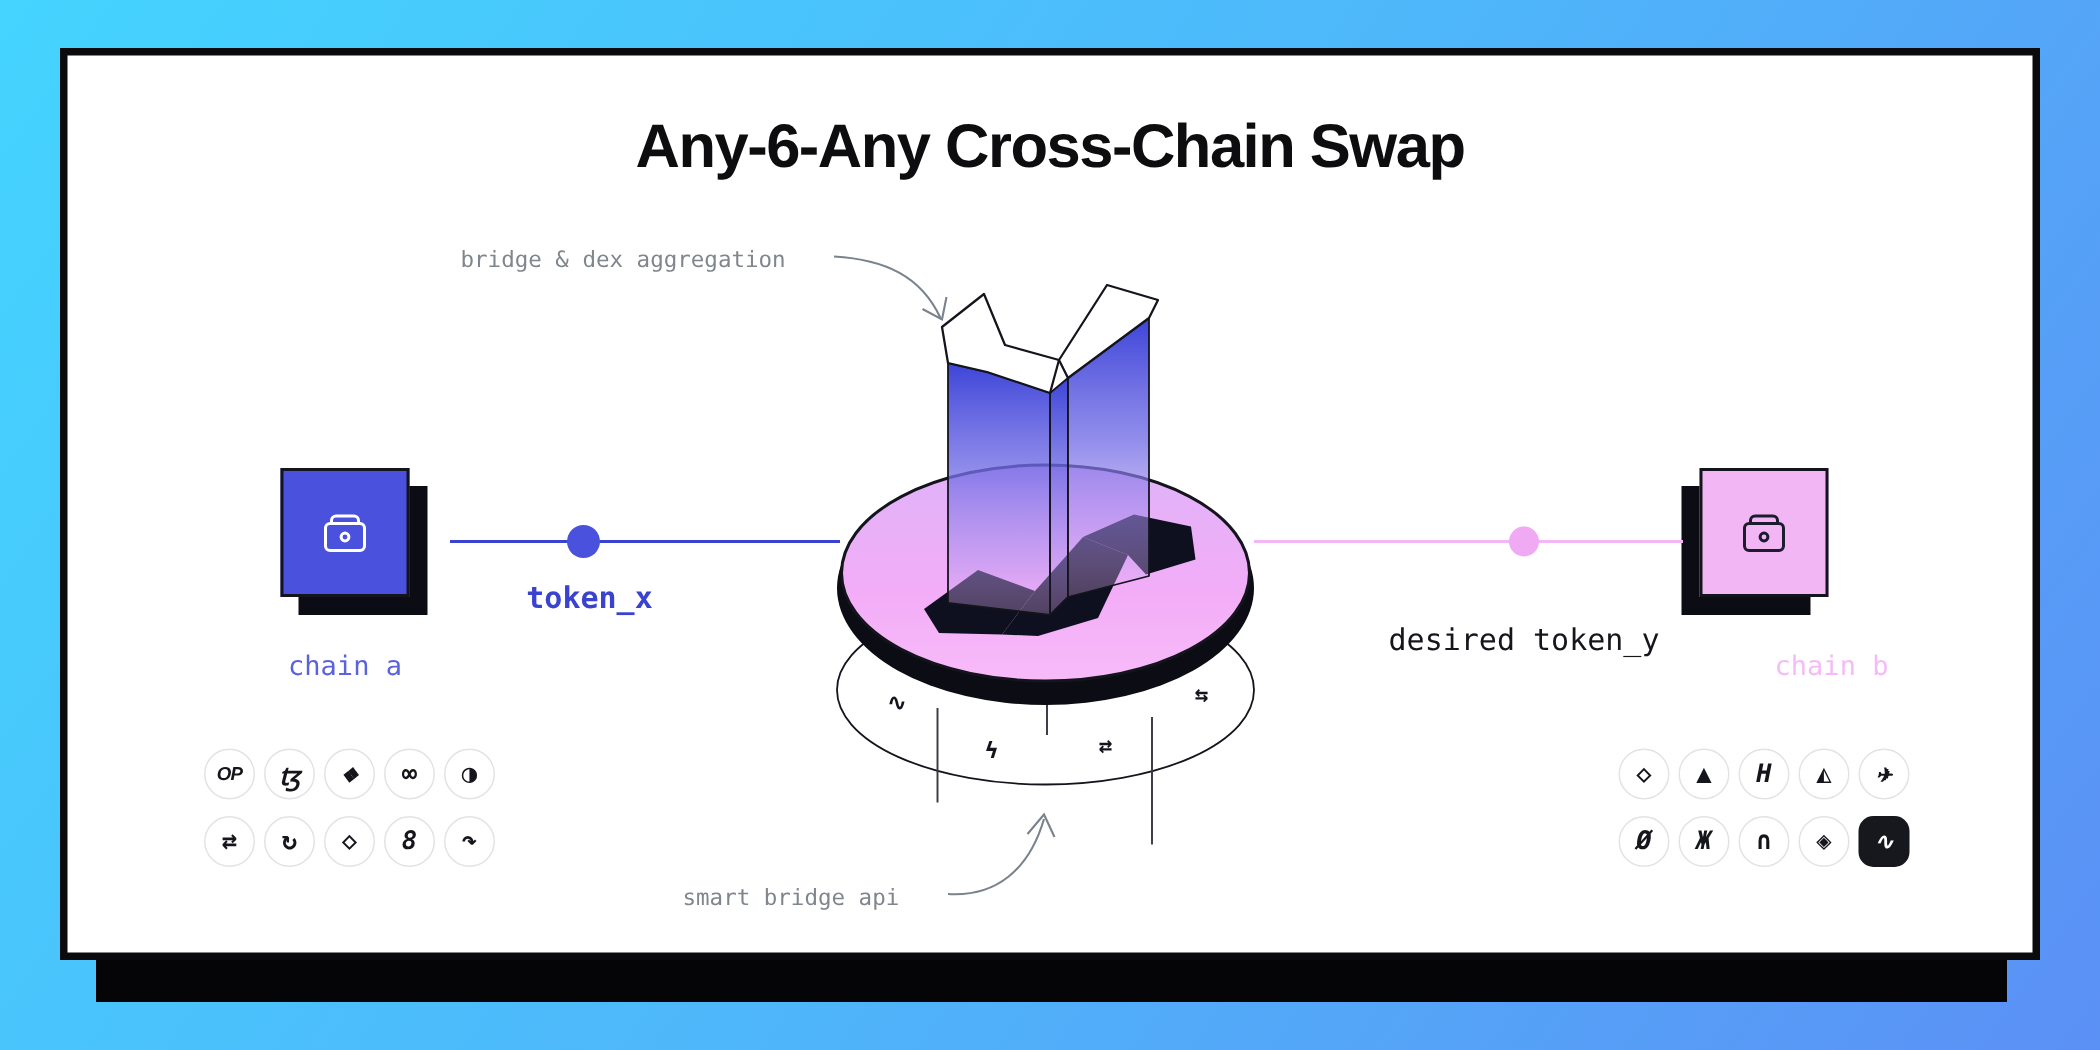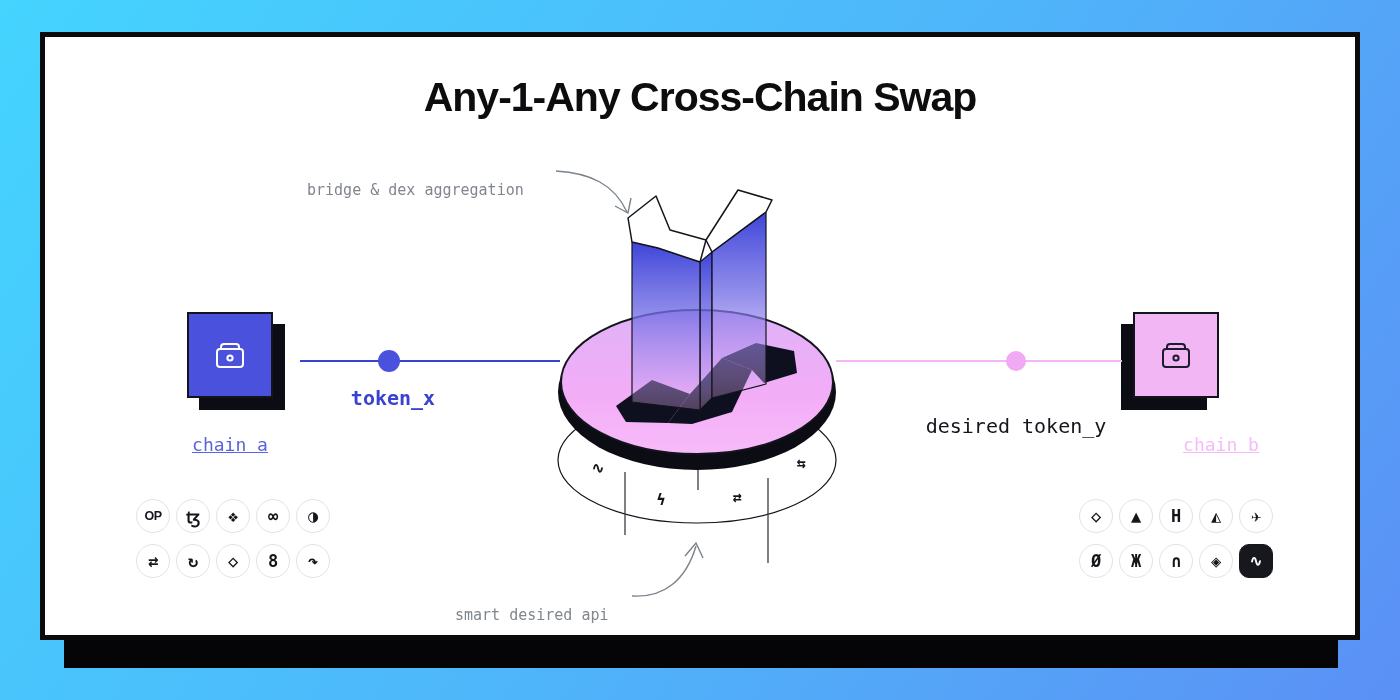--- a/index.html
+++ b/index.html
@@ -5,69 +5,69 @@
   html,body{margin:0;padding:0;background:#44d4fe;}
   .stage{position:relative;width:1400px;height:700px;overflow:hidden;
     background:linear-gradient(125deg,#44d4fe 0%,#4fb4fa 55%,#5b90f5 100%);
     font-family:"DejaVu Sans Mono",monospace;}
   .card{position:absolute;left:40px;top:32px;width:1320px;height:608px;
     background:#ffffff;border:5px solid #0b0b0d;box-sizing:border-box;}
   .pedestal{position:absolute;left:64px;top:640px;width:1274px;height:28px;background:#050507;}
   .title{position:absolute;left:0;top:74px;width:100%;text-align:center;
     font-family:"Liberation Sans",sans-serif;font-weight:800;font-size:41px;
     letter-spacing:-1px;color:#0d0d0f;}
-  .anno{position:absolute;color:#80868e;font-size:15px;white-space:nowrap;margin-top:17px;}
+  .anno{position:absolute;color:#80868e;font-size:15px;white-space:nowrap;}
   .anno.bridge{left:307px;top:164px;}
   .anno.routing{left:455px;top:589px;}
   .arrow-svg{position:absolute;overflow:visible;}
   .sq{position:absolute;width:86px;height:86px;border:2px solid #14141c;box-sizing:border-box;
     display:flex;align-items:center;justify-content:center;}
   .sq.a{left:187px;top:312px;background:#4a52dd;color:#ffffff;box-shadow:12px 12px 0 #0c0c14;}
   .sq.b{left:1133px;top:312px;background:#f2b6f5;color:#1c1c2e;box-shadow:-12px 12px 0 #0c0c14;}
-  .chain-label{position:absolute;top:434px;font-size:18px;transform:translateX(-50%);white-space:nowrap;text-decoration:underline;}
+  .chain-label{position:absolute;top:434px;font-size:18px;transform:translateX(-50%);white-space:nowrap;}
   .chain-label.a{left:230px;color:#5a63dc;}
   .chain-label.b{left:1221px;color:#f5bbf7;}
   .tline{position:absolute;top:360px;height:2px;}
   .tline.x{left:300px;width:260px;background:#3a43cf;}
   .tline.y{left:836px;width:286px;background:#f3b6f6;}
   .dot{position:absolute;border-radius:50%;}
   .dot.x{left:378px;top:350px;width:22px;height:22px;background:#4a52dd;}
   .dot.y{left:1006px;top:351px;width:20px;height:20px;background:#efaaf3;}
   .token-label{position:absolute;transform:translateX(-50%);white-space:nowrap;font-size:20px;}
   .token-label.x{left:393px;top:386px;color:#3a43cf;font-weight:bold;}
   .token-label.y{left:1016px;top:388px;color:#15151c;margin-top:26px;}
   .center-art{position:absolute;left:540px;top:160px;width:320px;height:410px;overflow:visible;}
   .ring-ic{position:absolute;transform:translate(-50%,-50%);font-size:15px;font-weight:bold;color:#14141c;}
   .icon-group{position:absolute;display:flex;flex-direction:column;gap:11px;}
   .icon-group.left{left:136px;top:499px;}
   .icon-group.right{left:1079px;top:499px;}
   .icon-row{display:flex;gap:6px;}
   .chip{width:34px;height:34px;border-radius:50%;background:#fff;border:1px solid #e3e3e6;
     box-sizing:border-box;display:flex;align-items:center;justify-content:center;
-    font-size:17px;font-weight:bold;color:#15151c;}
+    font-size:17px;font-weight:bold;color:#15151c;font-style:italic;}
   .chip.txt{font-size:12.5px;font-weight:900;font-family:"Liberation Sans",sans-serif;letter-spacing:-0.5px;}
   .chip.invert{background:#17171e;border-color:#17171e;color:#ffffff;border-radius:10px;font-size:15px;}
 </style>
 </head>
 <body>
 
 <div class="stage">
 
   <div class="card"></div>
   <div class="pedestal"></div>
 
-  <div class="title">Any-1-Any Cross-Chain Swap</div>
+  <div class="title">Any-6-Any Cross-Chain Swap</div>
 
   <div class="anno bridge">bridge &amp; dex aggregation</div>
   <svg class="arrow-svg" style="left:552px;top:162px;" width="90" height="60" viewBox="0 0 90 60">
     <path d="M4,9 C38,11 62,22 75,50" fill="none" stroke="#7a838c" stroke-width="1.4"></path>
     <path d="M63,44 L76,51 L79,36" fill="none" stroke="#7a838c" stroke-width="1.4"></path>
   </svg>
 
-  <div class="anno routing">smart desired api</div>
+  <div class="anno routing">smart bridge api</div>
   <svg class="arrow-svg" style="left:628px;top:536px;" width="82" height="66" viewBox="0 0 82 66">
     <path d="M4,60 C36,62 58,44 68,10" fill="none" stroke="#7a838c" stroke-width="1.4"></path>
     <path d="M57,20 L68,7 L75,22" fill="none" stroke="#7a838c" stroke-width="1.4"></path>
   </svg>
 
   <div class="sq a">
     <svg width="38" height="32" viewBox="0 0 34 32">
       <g fill="none" stroke="currentColor" stroke-width="2" stroke-linejoin="round">
         <rect x="4" y="10" width="26" height="18" rx="3"></rect>
         <path d="M8 10 v-2 a3 3 0 0 1 3 -3 h12 a3 3 0 0 1 3 3 v2"></path>

